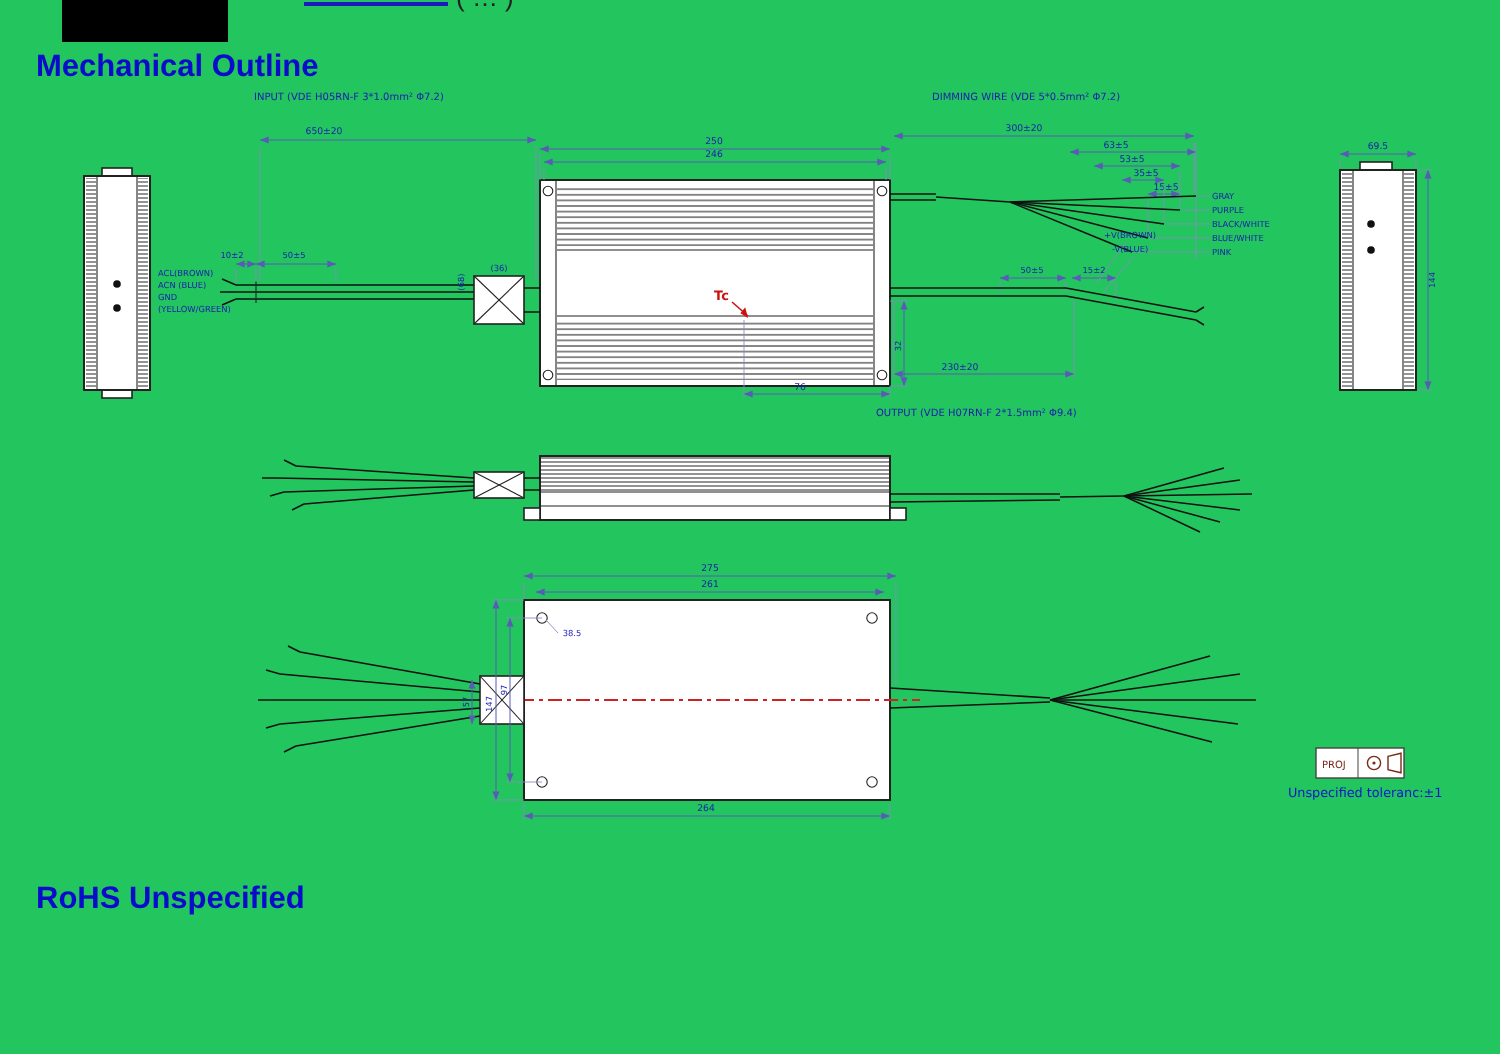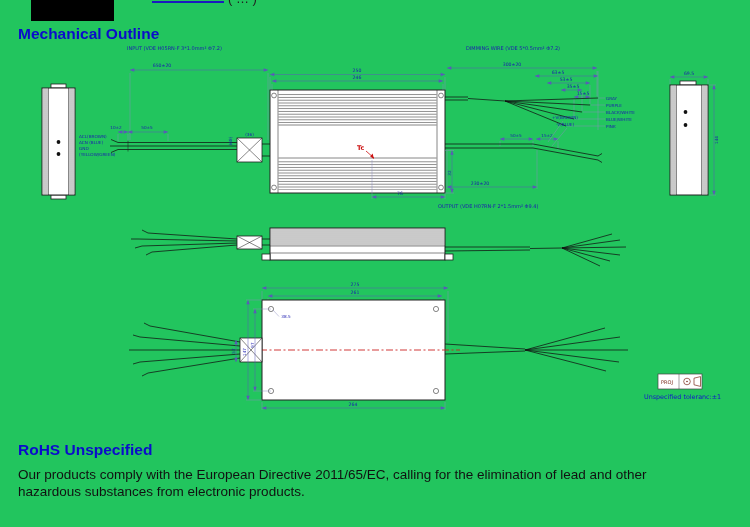--- a/index.html
+++ b/index.html
@@ -337,15 +337,14 @@
       <line x1="679" y1="334" x2="679" y2="349" stroke="#444" stroke-width="0.5"></line>
       <text class="proj" x="661" y="344">PROJ</text>
       <circle cx="687" cy="341.5" r="3.3" stroke="#7a2a1a" stroke-width="0.7" fill="none"></circle>
       <circle cx="687" cy="341.5" r="0.8" fill="#7a2a1a"></circle>
       <path d="M694 338.2 L700.5 336.6 L700.5 346.4 L694 344.8 Z" stroke="#7a2a1a" stroke-width="0.7" fill="none"></path>
     </g>
     <text class="tol" x="644" y="358.5">Unspecified toleranc:±1</text>
   </svg>
 
   <h1 class="sec-title" style="top:441px">RoHS Unspecified</h1>
-  <p class="body-text">Our products comply with the European Directive 2011/65/EC, calling for the elimination of lead and other hazardous substances from electronic products.</p>
 
 </div>
 
 </body></html>

